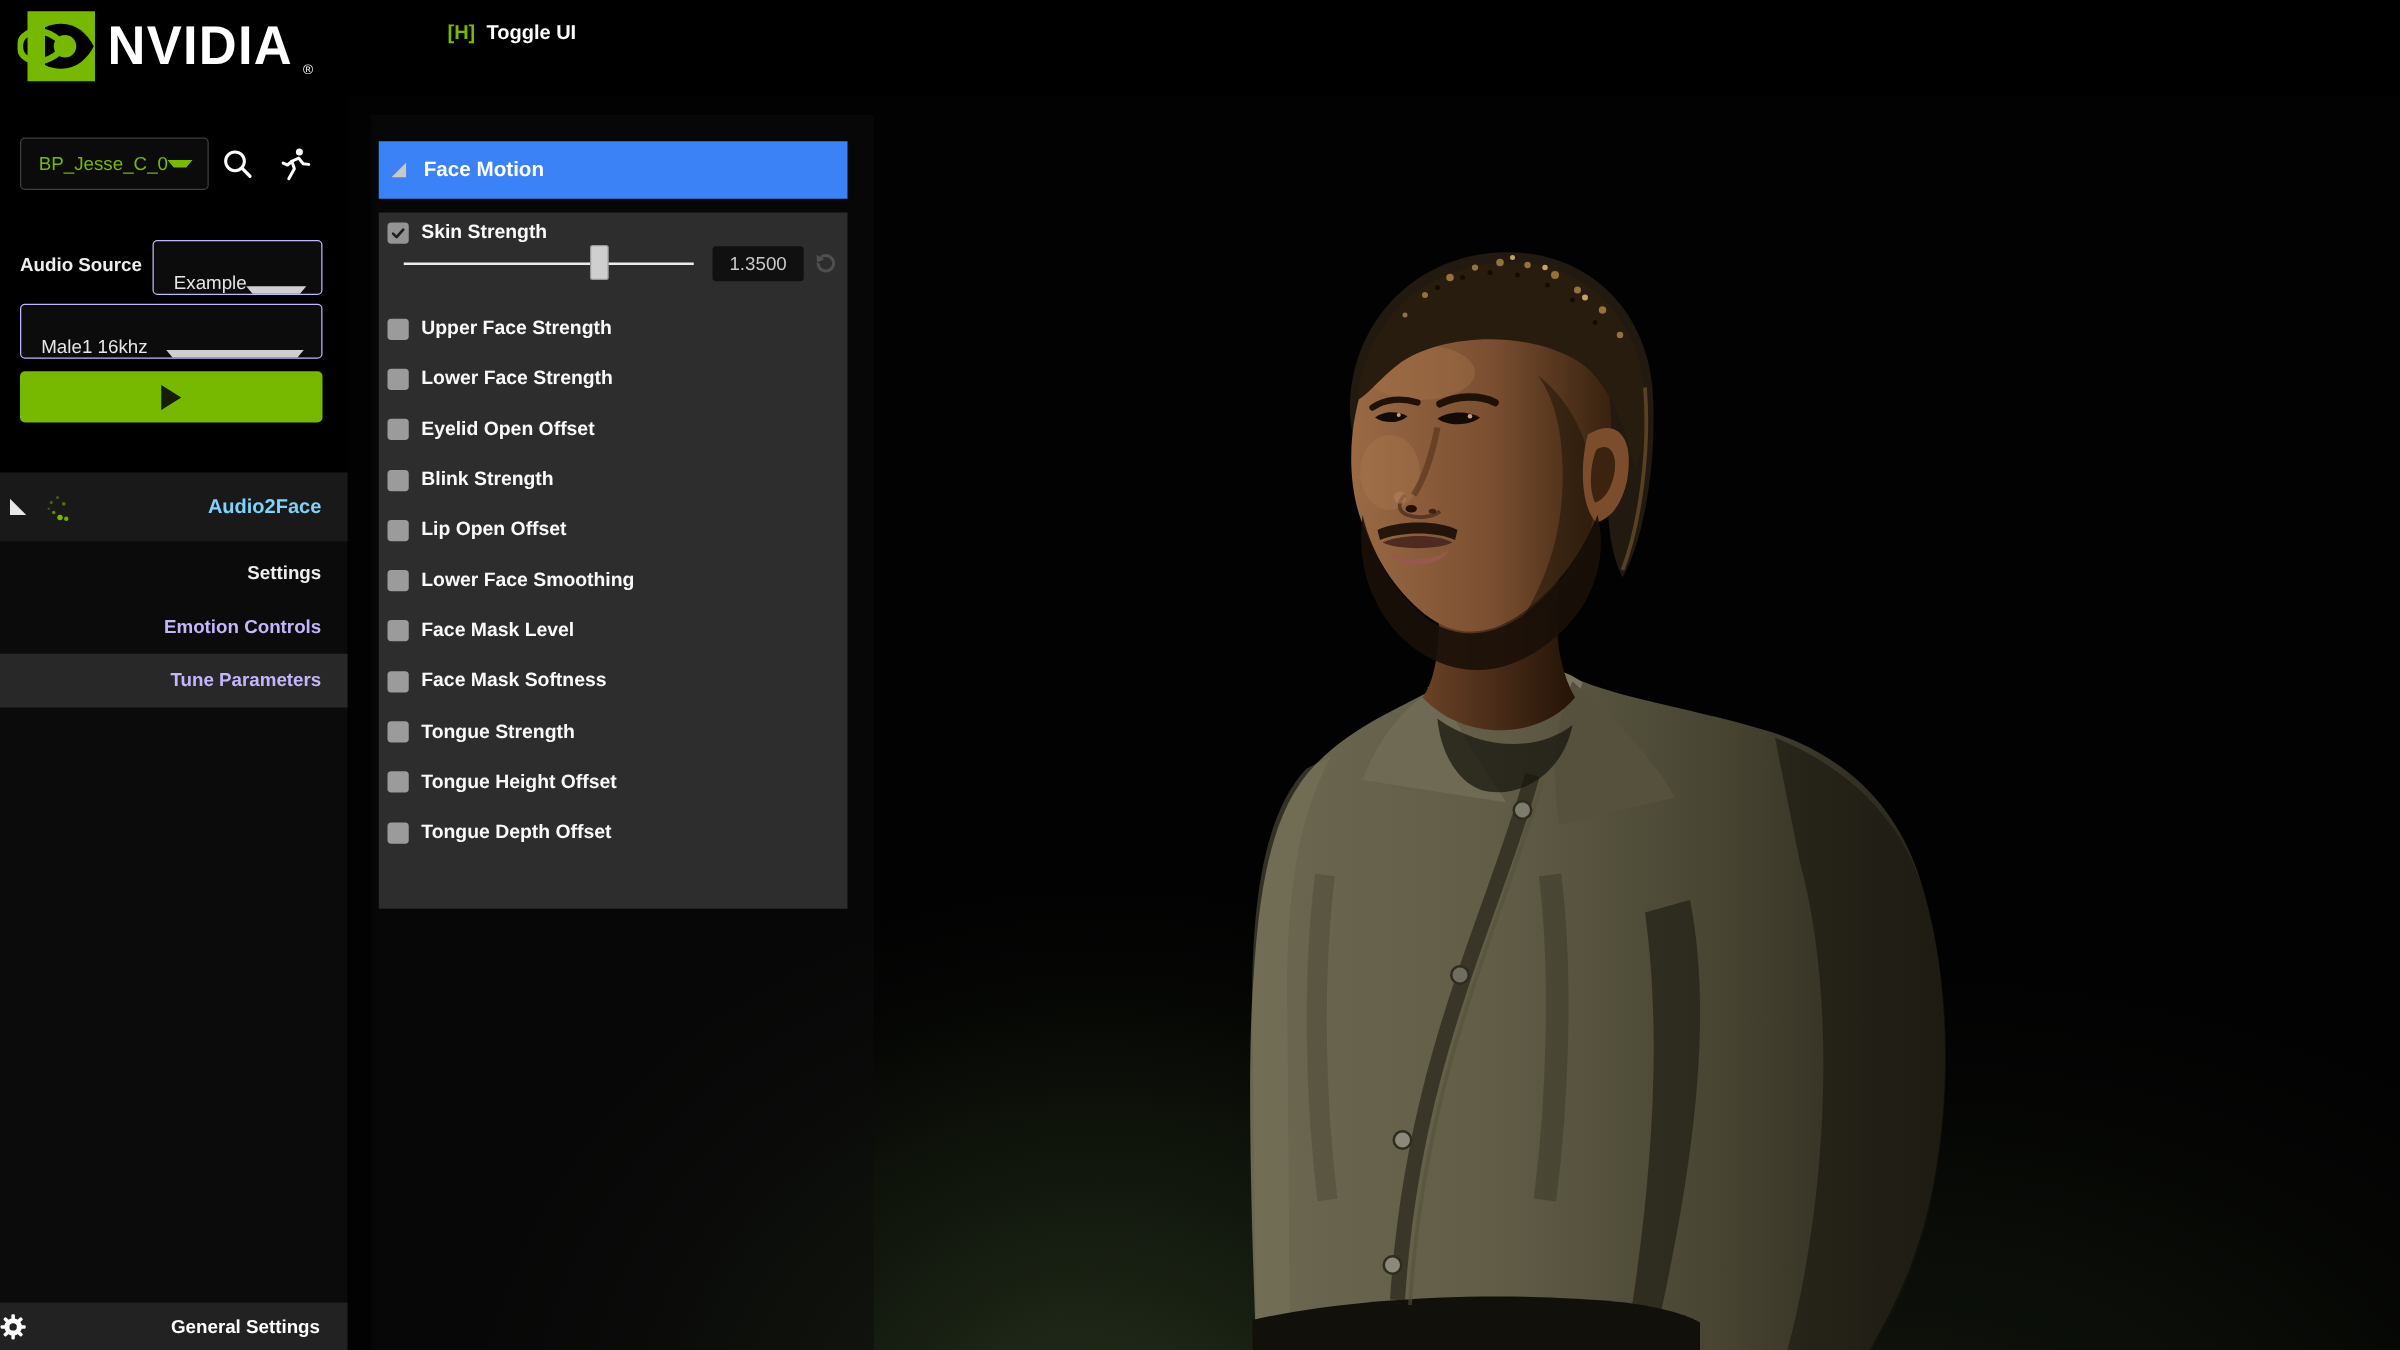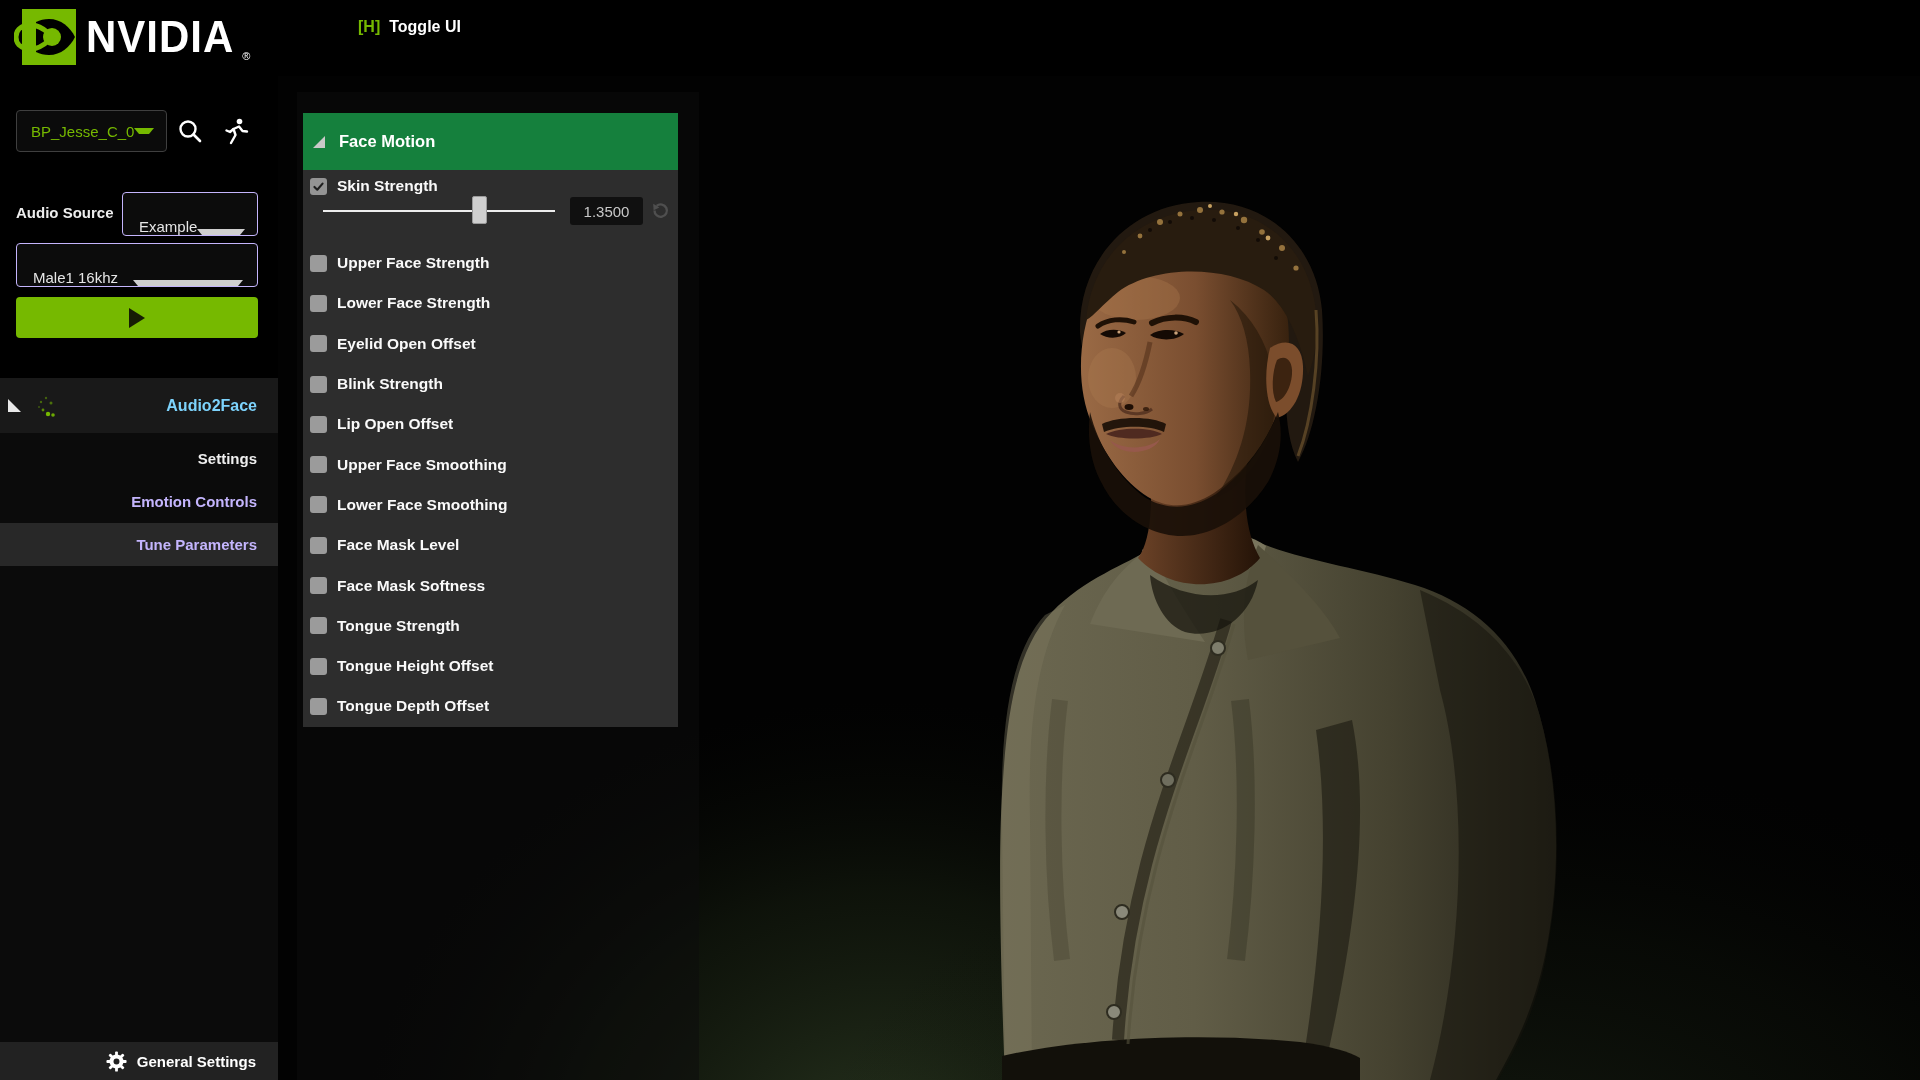--- a/index.html
+++ b/index.html
@@ -49,26 +49,26 @@
   .dots-icon { margin-left:14px; }
   .sec-title { flex:1; text-align:right; padding-right:21px; color:#7dd3fc; font-size:16px; font-weight:700; }
 
   .menu { position:absolute; left:0; top:361px; width:278px; }
   .menu-item { height:43px; display:flex; align-items:center; justify-content:flex-end; padding-right:21px;
                font-size:15px; font-weight:700; color:#efefef; cursor:pointer; }
   .menu-item.green { color:#c4b5fd; }
   .menu-item.active { background:#282828; }
 
   .general { position:absolute; left:0; top:966px; width:278px; height:38px; background:#222;
-             display:flex; align-items:center; justify-content:flex-end; gap:10px; padding-right:22px; cursor:pointer; }
+             display:flex; align-items:center; justify-content:space-between; gap:10px; padding-right:22px; cursor:pointer; }
   .general span { color:#fff; font-size:15px; font-weight:700; }
 
   
   .fm-panel { position:absolute; left:297px; top:92px; width:402px; height:988px; background:rgba(13,13,13,0.55); }
-  .fm-header { position:absolute; left:6px; top:21px; width:375px; height:57px; background:#15803d;
+  .fm-header { position:absolute; left:6px; top:21px; width:375px; height:46px; background:#3b82f6;
                display:flex; align-items:center; cursor:pointer; }
   .fm-tri { margin-left:10px; }
   .fm-title { margin-left:14px; color:#fff; font-size:16.5px; font-weight:700; }
   .fm-body { position:absolute; left:6px; top:78px; width:375px; height:557px; background:#2d2d2d; }
 
   .cb { width:17px; height:17px; border-radius:3px; background:#9b9b9b; display:inline-block; cursor:pointer; flex:none; }
   .cb.checked { background:#949494; display:flex; align-items:center; justify-content:center; }
 
   .active-param { position:absolute; left:0; top:0; width:375px; height:73px;text-align:right; }
   .ap-row1 { position:absolute; left:7px; top:7px; display:flex; align-items:center; gap:10px; }
@@ -363,24 +363,20 @@
         <div class="prow">
             <span class="cb"></span>
             <span class="plabel">Blink Strength</span>
           </div>
         <div class="prow">
             <span class="cb"></span>
             <span class="plabel">Lip Open Offset</span>
           </div>
         <div class="prow">
             <span class="cb"></span>
-            <span class="plabel">Upper Face Smoothing</span>
-          </div>
-        <div class="prow">
-            <span class="cb"></span>
             <span class="plabel">Lower Face Smoothing</span>
           </div>
         <div class="prow">
             <span class="cb"></span>
             <span class="plabel">Face Mask Level</span>
           </div>
         <div class="prow">
             <span class="cb"></span>
             <span class="plabel">Face Mask Softness</span>
           </div>

